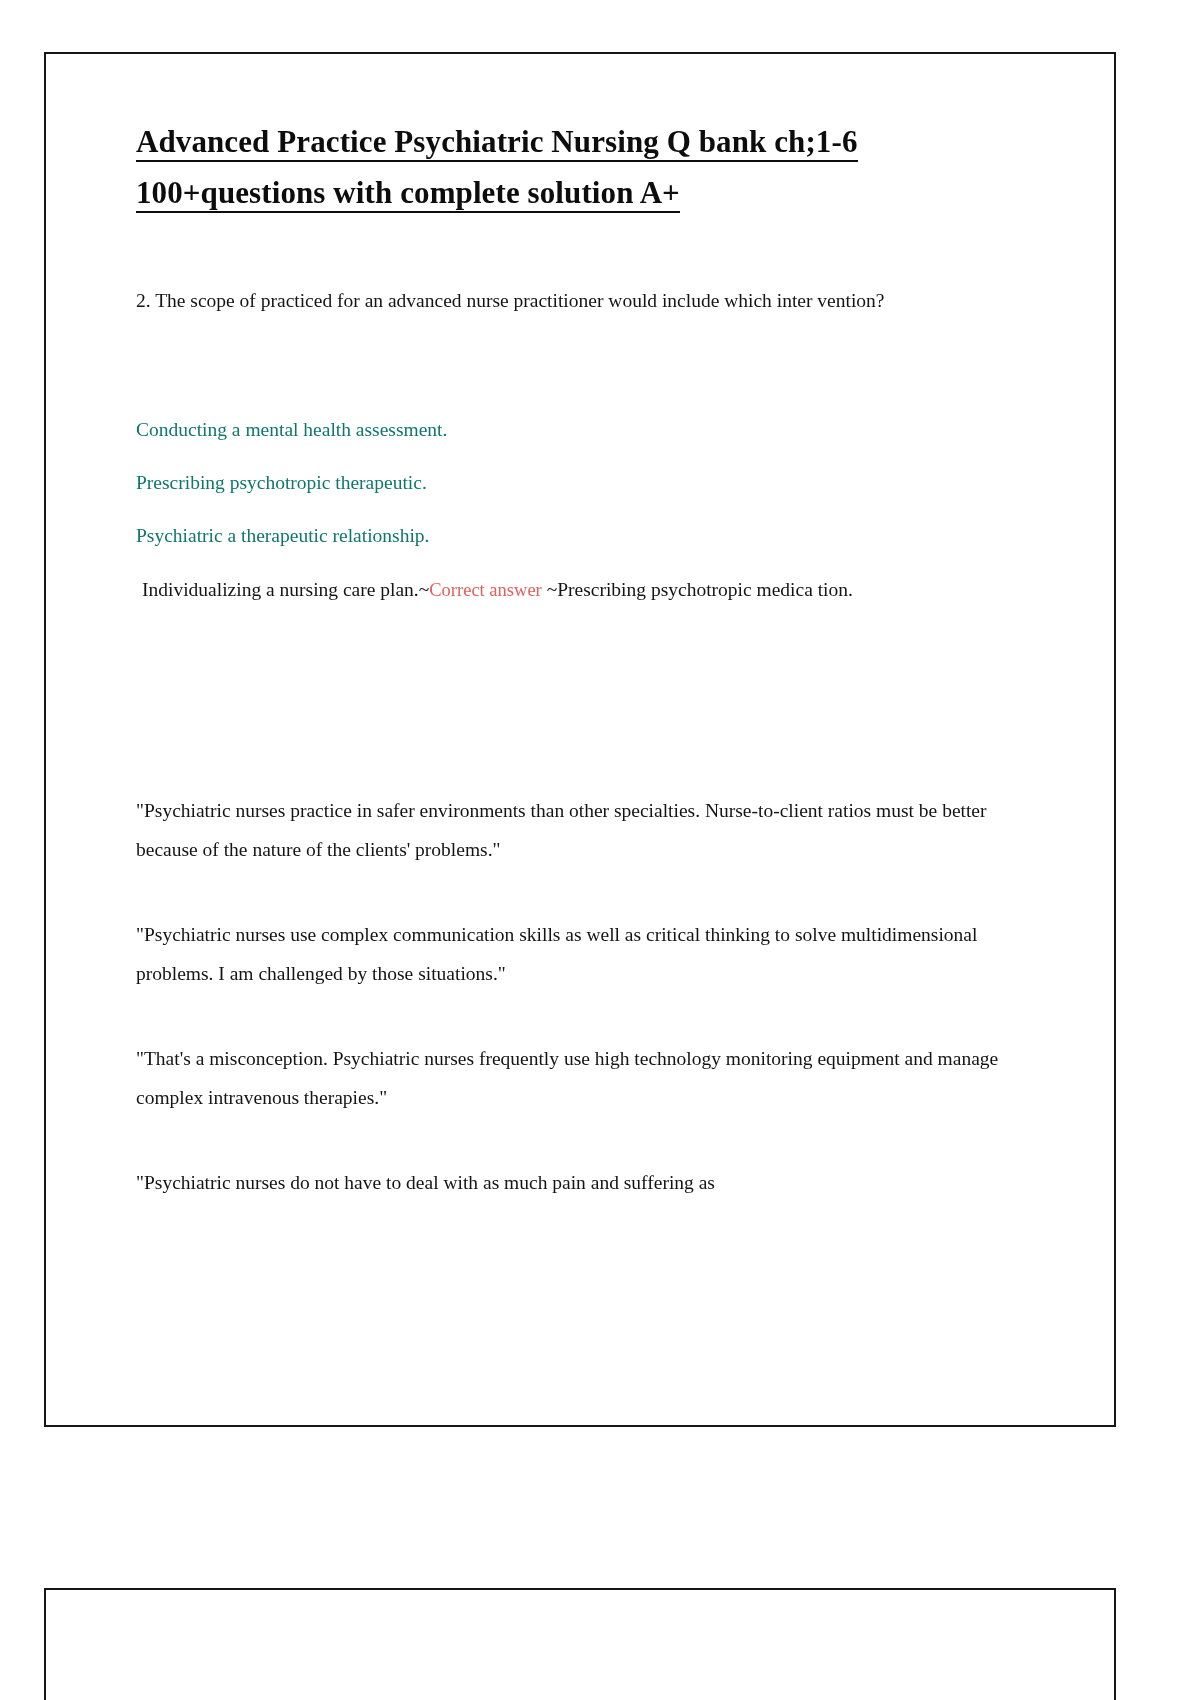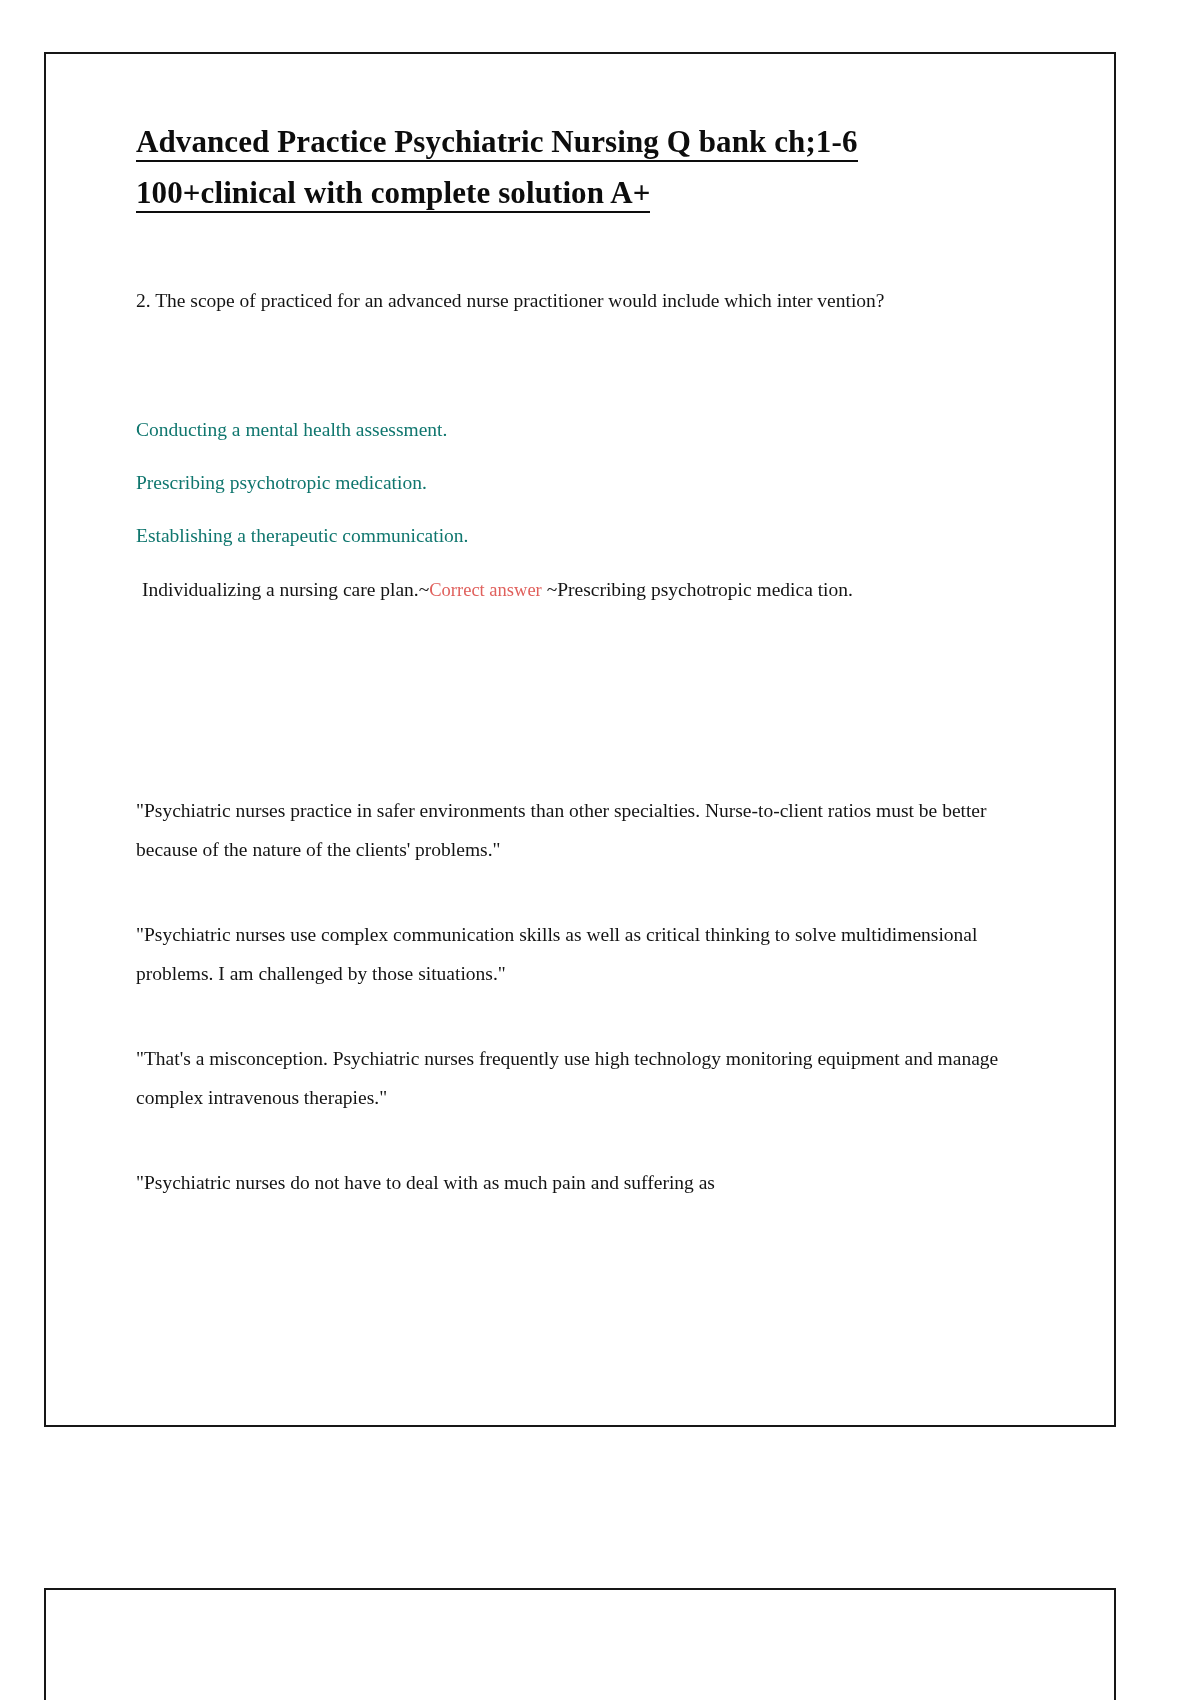--- a/index.html
+++ b/index.html
@@ -135,33 +135,33 @@
 </head>
 <body>
 
 <div class="page-canvas">
 
   <div class="page-sheet">
     <div class="page-body">
 
       <h1 class="doc-title">
         <span class="title-row"><span class="tline">Advanced Practice Psychiatric Nursing Q bank ch;1-6</span></span>
-        <span class="title-row"><span class="tline">100+clinical with complete solution A+</span></span>
+        <span class="title-row"><span class="tline">100+questions with complete solution A+</span></span>
       </h1>
 
       <div class="block-gap-1"></div>
 
       <p class="q-stem">2. The scope of practiced for an advanced nurse practitioner would include which inter vention?</p>
 
       <div class="block-gap-2"></div>
 
       <div>
         <p class="option-line">Conducting a mental health assessment.</p>
-        <p class="option-line">Prescribing psychotropic medication.</p>
-        <p class="option-line">Establishing a therapeutic communication.</p>
+        <p class="option-line">Prescribing psychotropic therapeutic.</p>
+        <p class="option-line">Psychiatric a therapeutic relationship.</p>
         <p class="answer-line"><span>Individualizing a nursing care plan.~</span><span class="correct-answer-tag">Correct answer</span><span> ~Prescribing psychotropic medica tion.</span></p>
       </div>
 
       <div class="block-gap-3"></div>
 
 
       <div class="block-gap-4"></div>
 
       <div>
         <p class="choice-block">"Psychiatric nurses practice in safer environments than other specialties. Nurse-to-client ratios must be better because of the nature of the clients' problems."</p>

